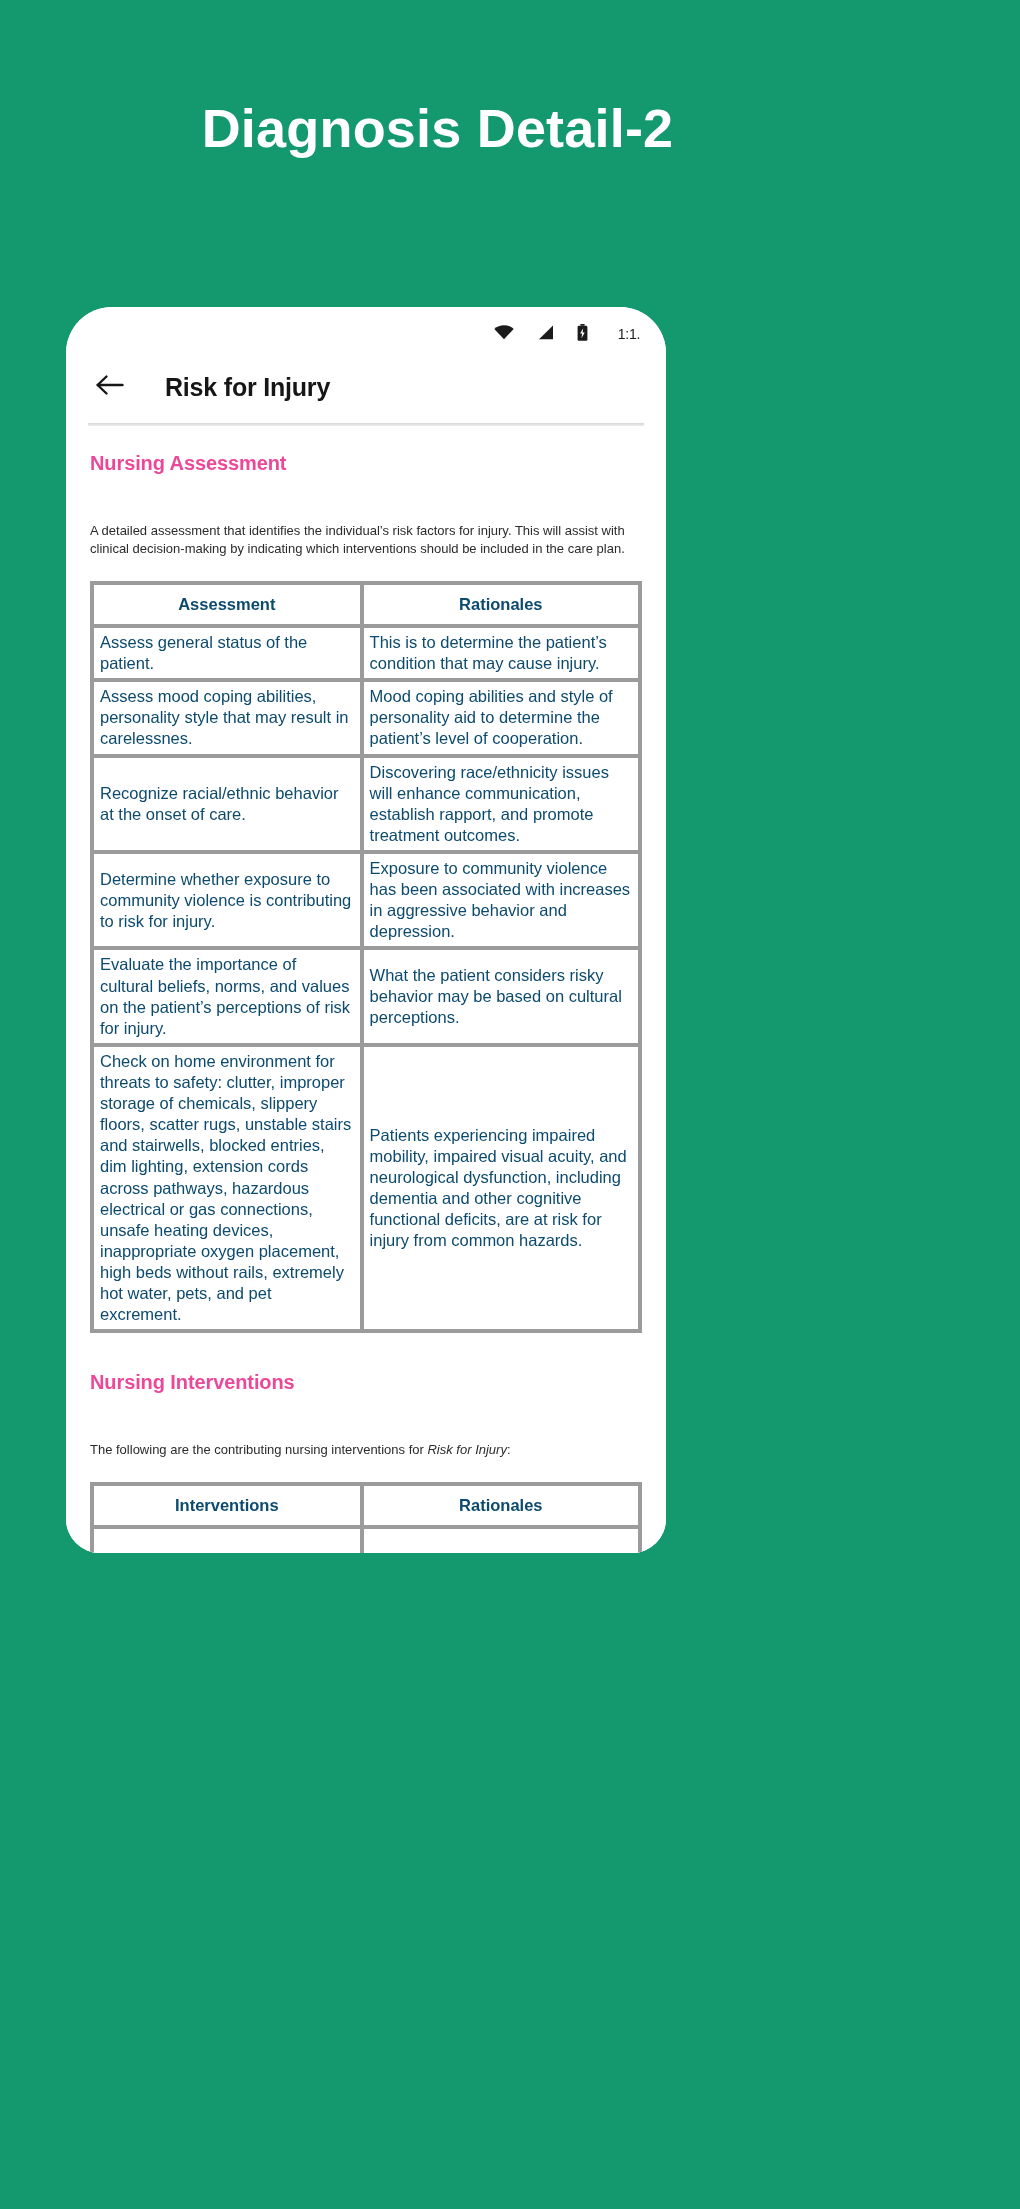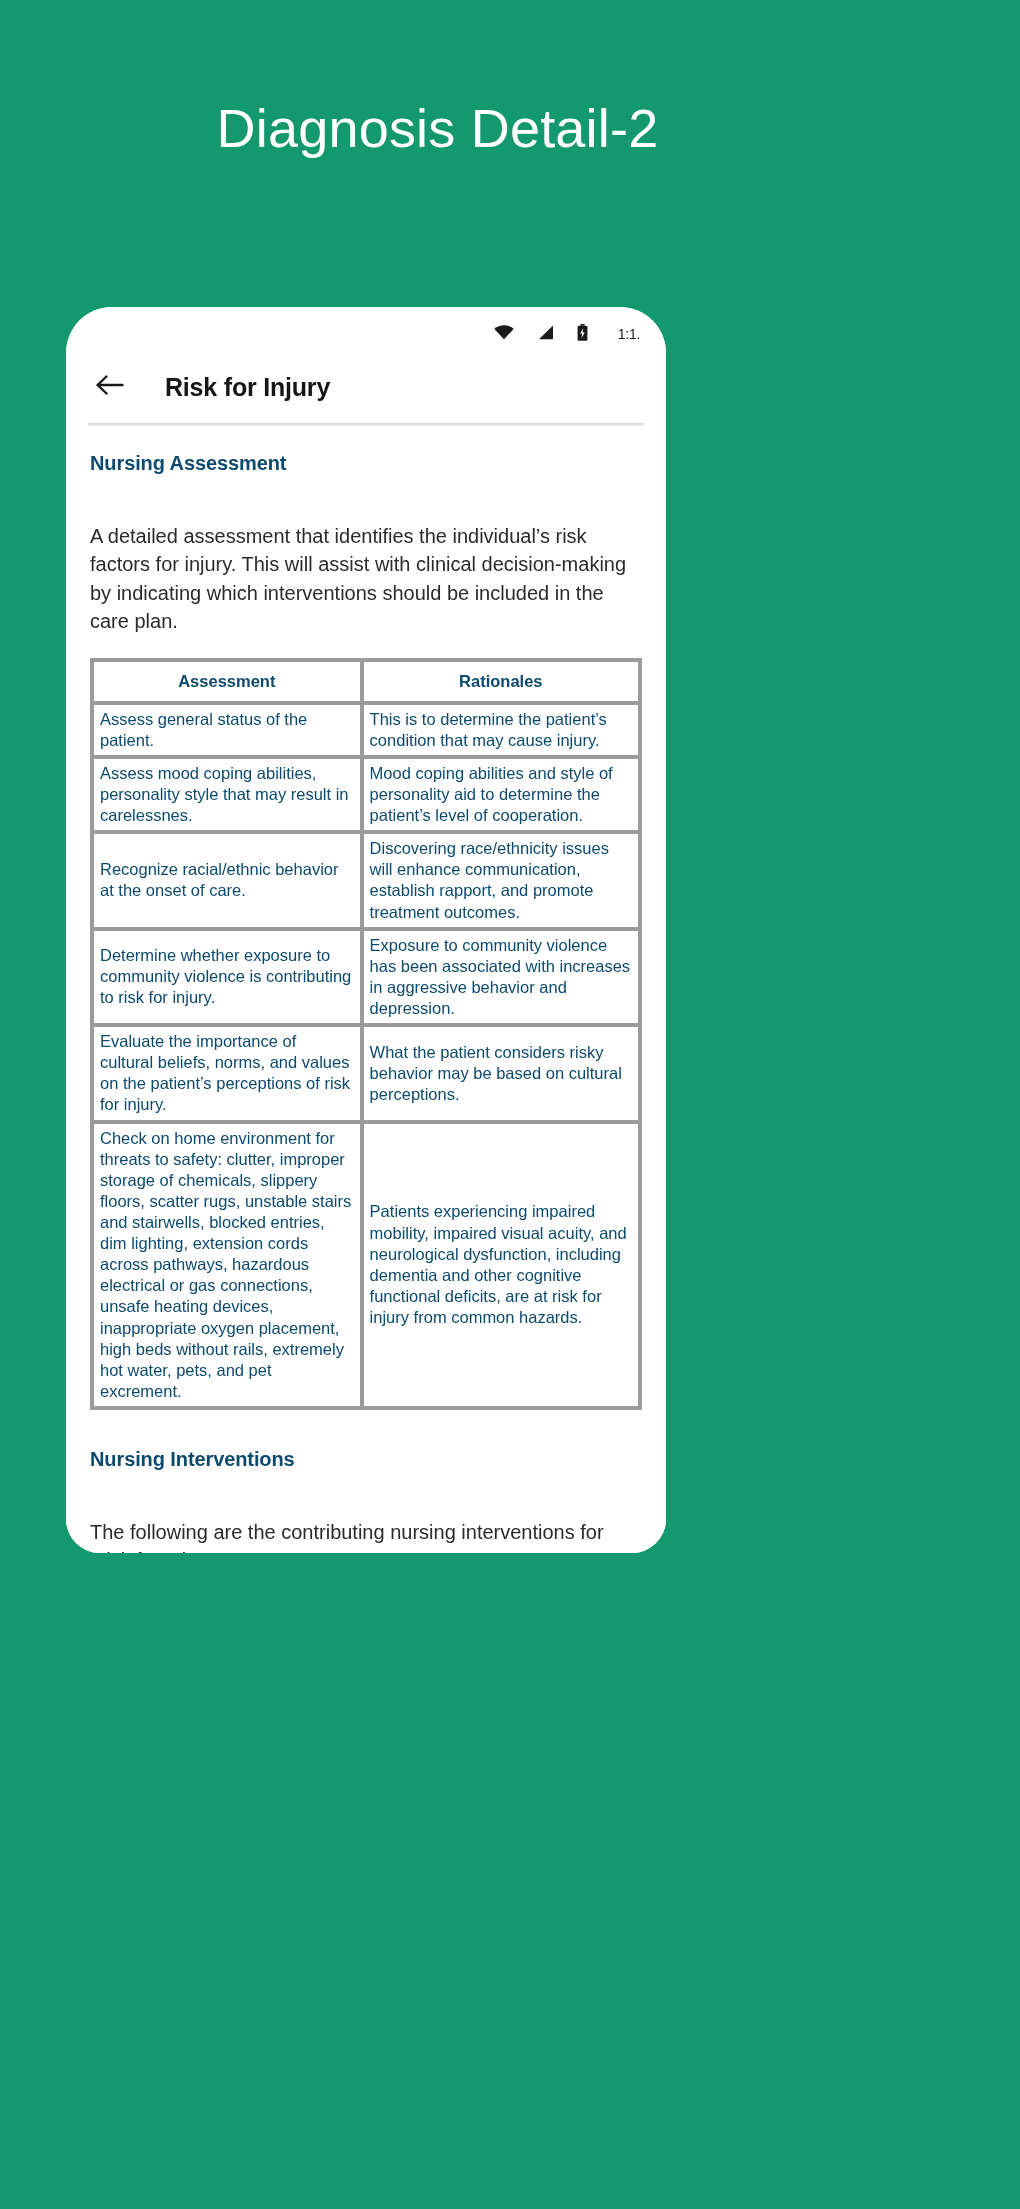--- a/index.html
+++ b/index.html
@@ -18,21 +18,21 @@
 
   
   .promo-title {
     position: absolute;
     top: 96px;
     left: 0;
     width: 875px;
     text-align: center;
     color: #ffffff;
     font-size: 54px;
-    font-weight: 400;
+    font-weight: 700;
     letter-spacing: 0.2px;
     line-height: 1.2;
   }
 
   
   .phone-frame {
     position: absolute;
     left: 66px;
     top: 307px;
     width: 600px;
@@ -97,27 +97,27 @@
 
   
   .content {
     padding: 18px 24px 0 24px;
     background: #ffffff;
   }
 
   .section-heading {
     font-size: 20px;
     font-weight: 700;
-    color: #0c4a6e;
+    color: #ec4899;
     margin: 8px 0 17px 0;
     letter-spacing: -0.1px;
   }
 
   .paragraph {
-    font-size: 20px;
+    font-size: 13px;
     line-height: 1.42;
     color: #2b2b2b;
     margin-bottom: 22px;
     margin-top: 47px;
   }
   .paragraph em { font-style: italic; }
 
   
   table.care-table {
     width: 100%;

